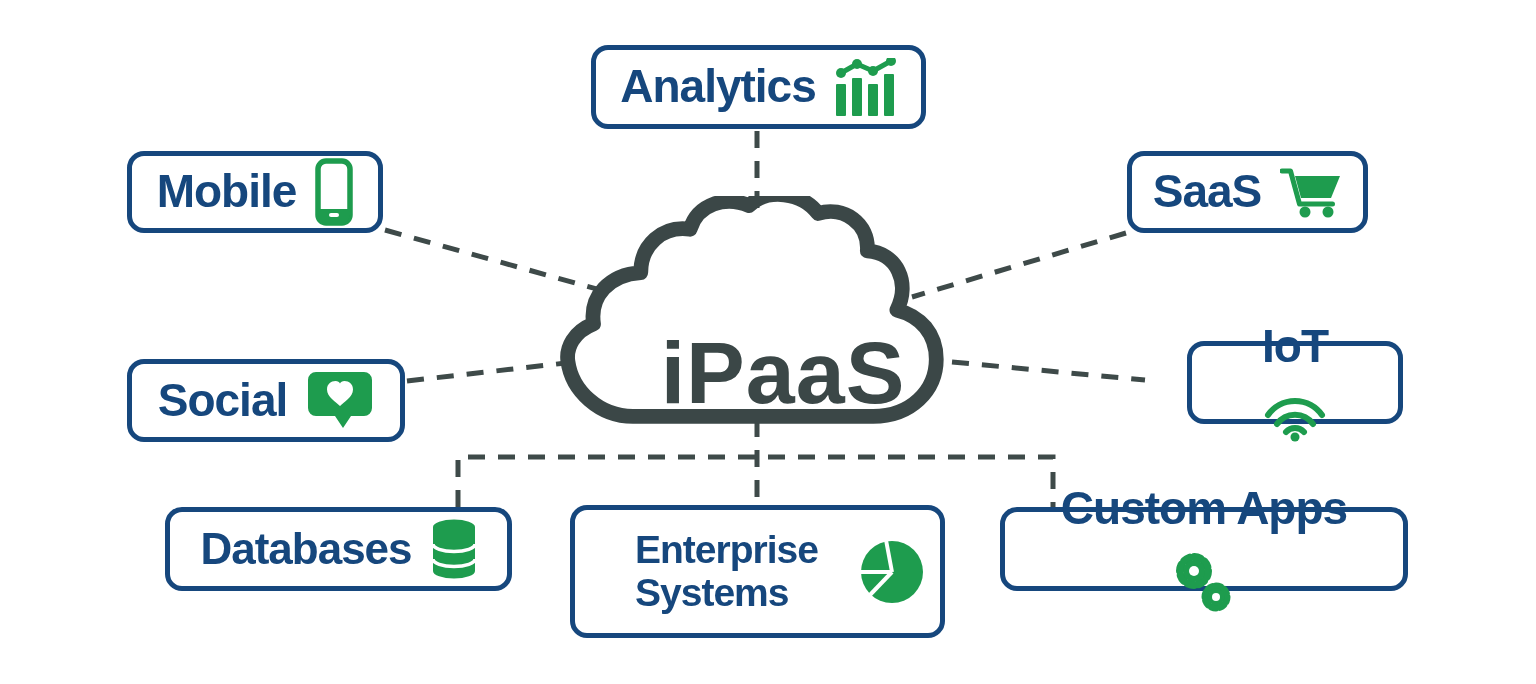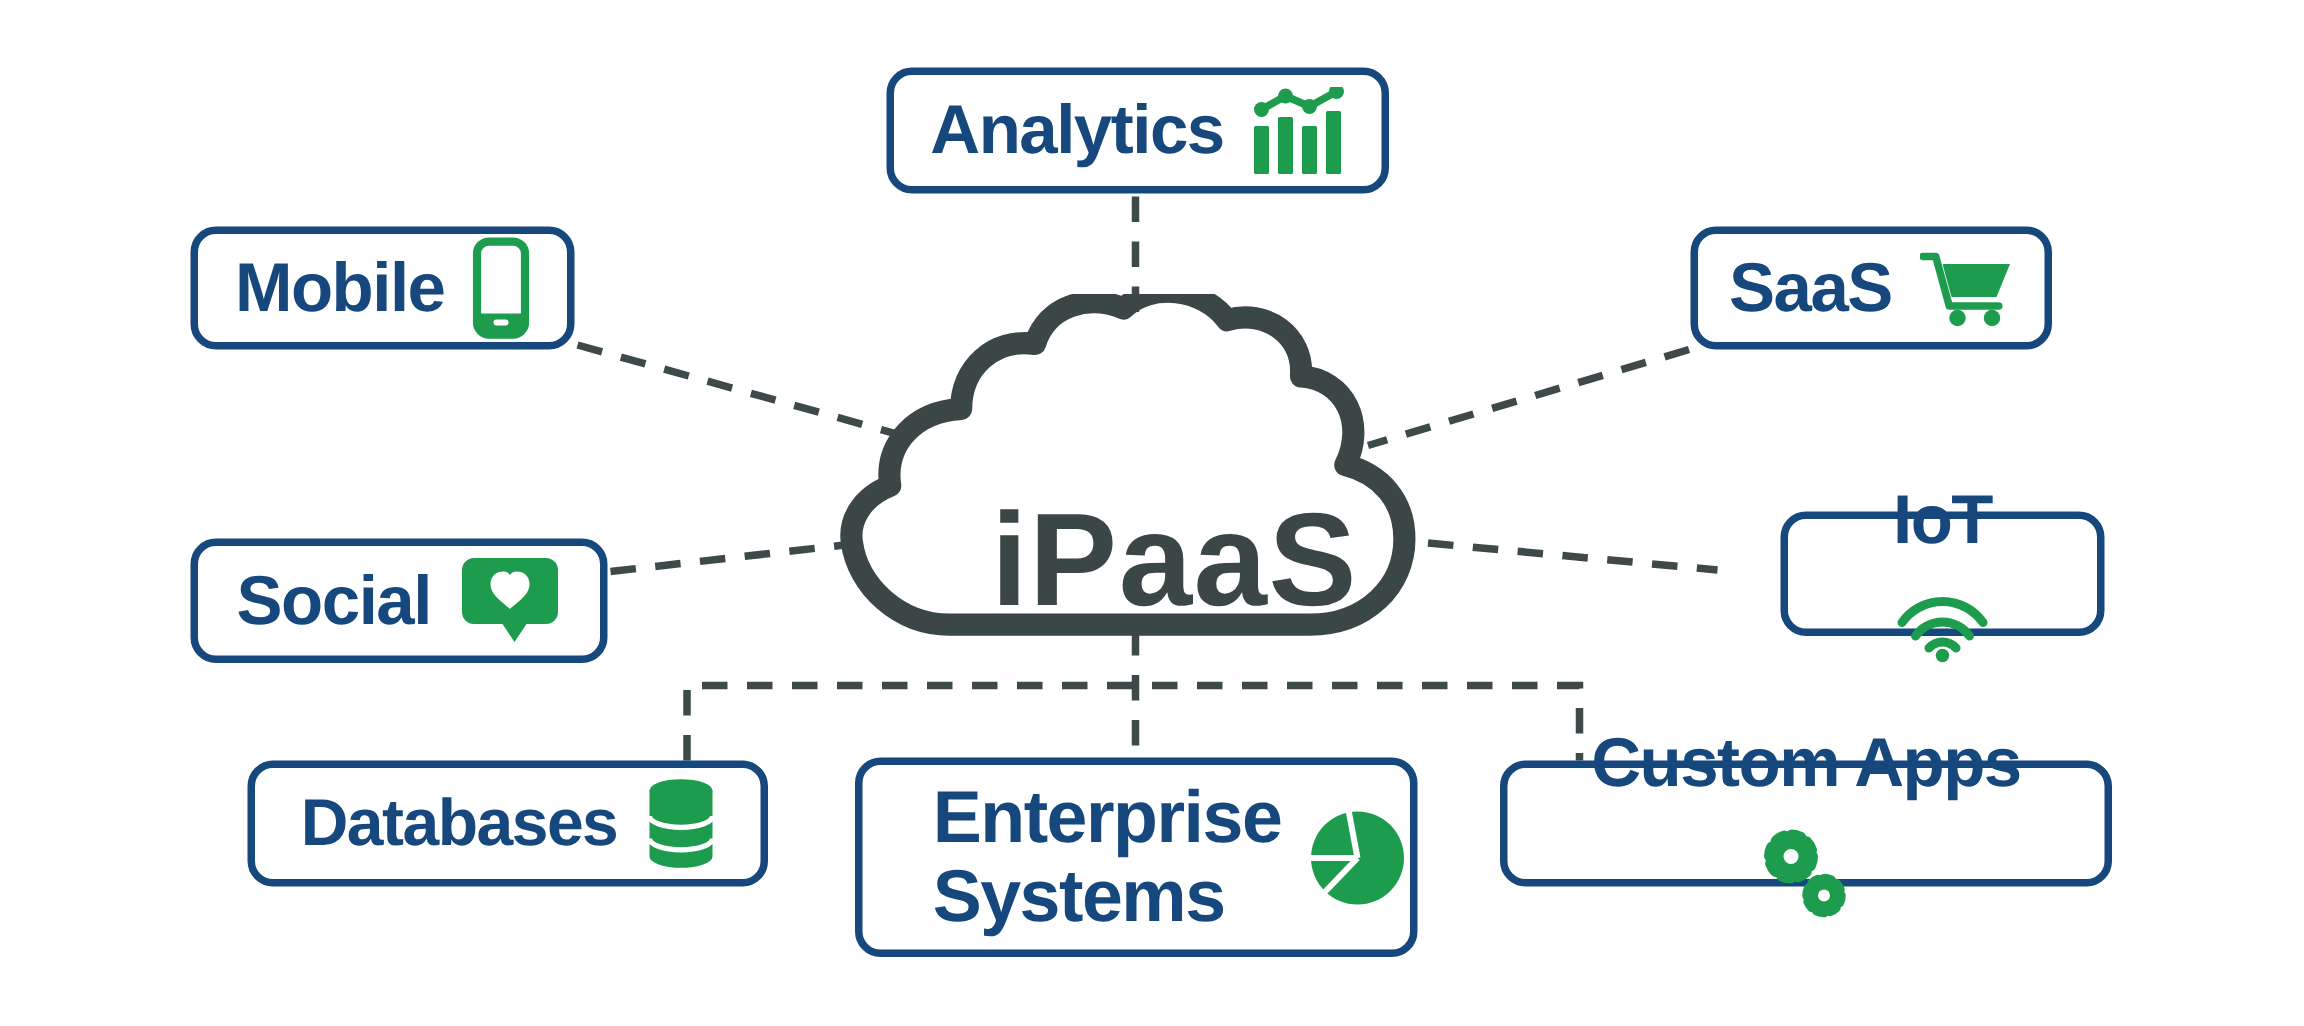--- a/index.html
+++ b/index.html
@@ -47,21 +47,21 @@
   .icon .w{fill:#ffffff;}
   .icon .ws{fill:none;stroke:#ffffff;}
   .n-analytics{left:591px;top:45px;width:335px;height:84px;}
   .n-mobile{left:127px;top:151px;width:256px;height:82px;}
   .n-saas{left:1127px;top:151px;width:241px;height:82px;text-align:center;}
   .n-social{left:127px;top:359px;width:278px;height:83px;}
   .n-iot{left:1187px;top:341px;width:216px;height:83px;flex-direction:column;}
   .n-databases{left:165px;top:507px;width:347px;height:84px;}
   .n-databases .node-label{font-size:44px;}
   .n-enterprise{left:570px;top:505px;width:375px;height:133px;}
-  .n-enterprise .node-label{font-size:49px;white-space:normal;width:238px;margin-left:44px;}
+  .n-enterprise .node-label{font-size:39px;white-space:normal;width:238px;margin-left:44px;}
   .n-customapps{left:1000px;top:507px;width:408px;height:84px;flex-direction:column;}
 </style>
 </head>
 <body>
 
 <div class="canvas">
 
   <svg class="connectors" width="1536" height="684">
     <line x1="757" y1="131" x2="757" y2="209"></line>
     <line x1="385" y1="230" x2="604" y2="291"></line>

